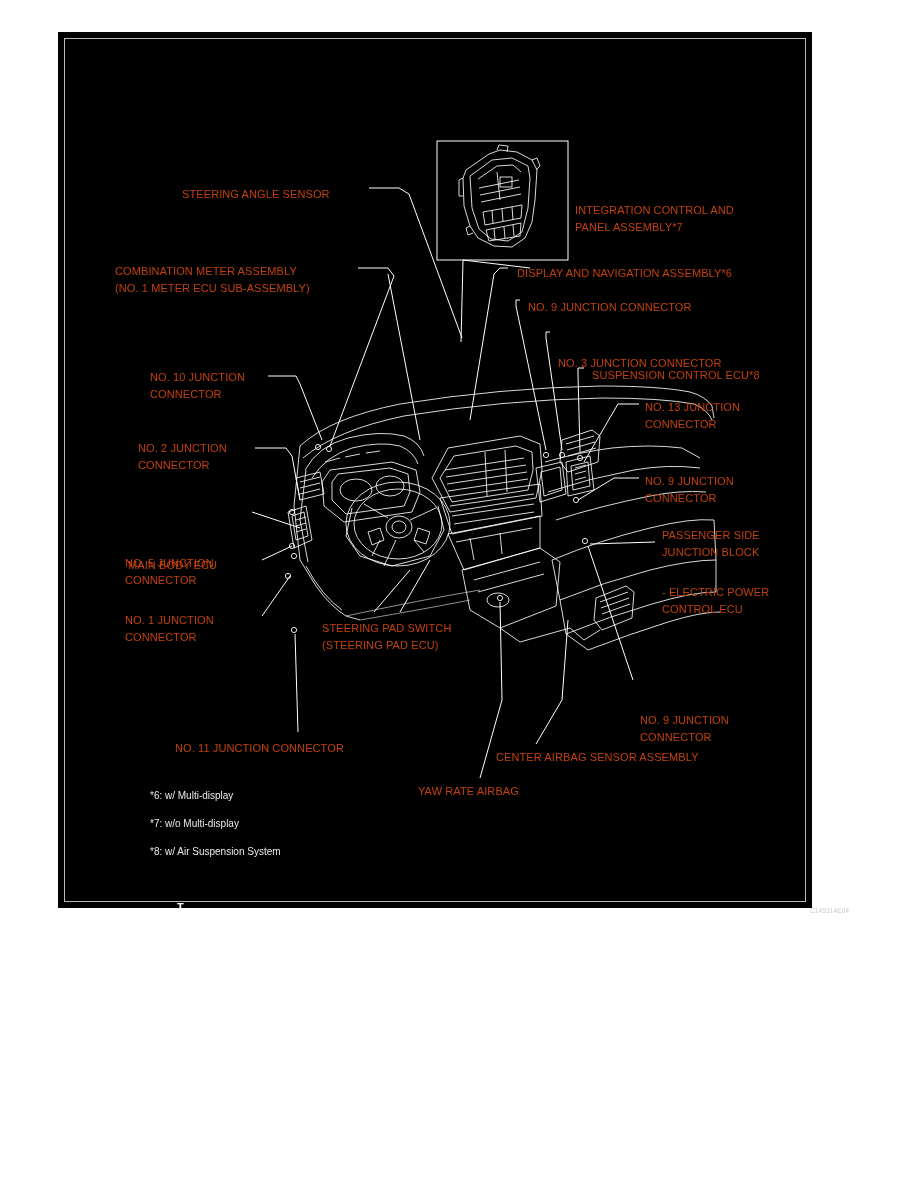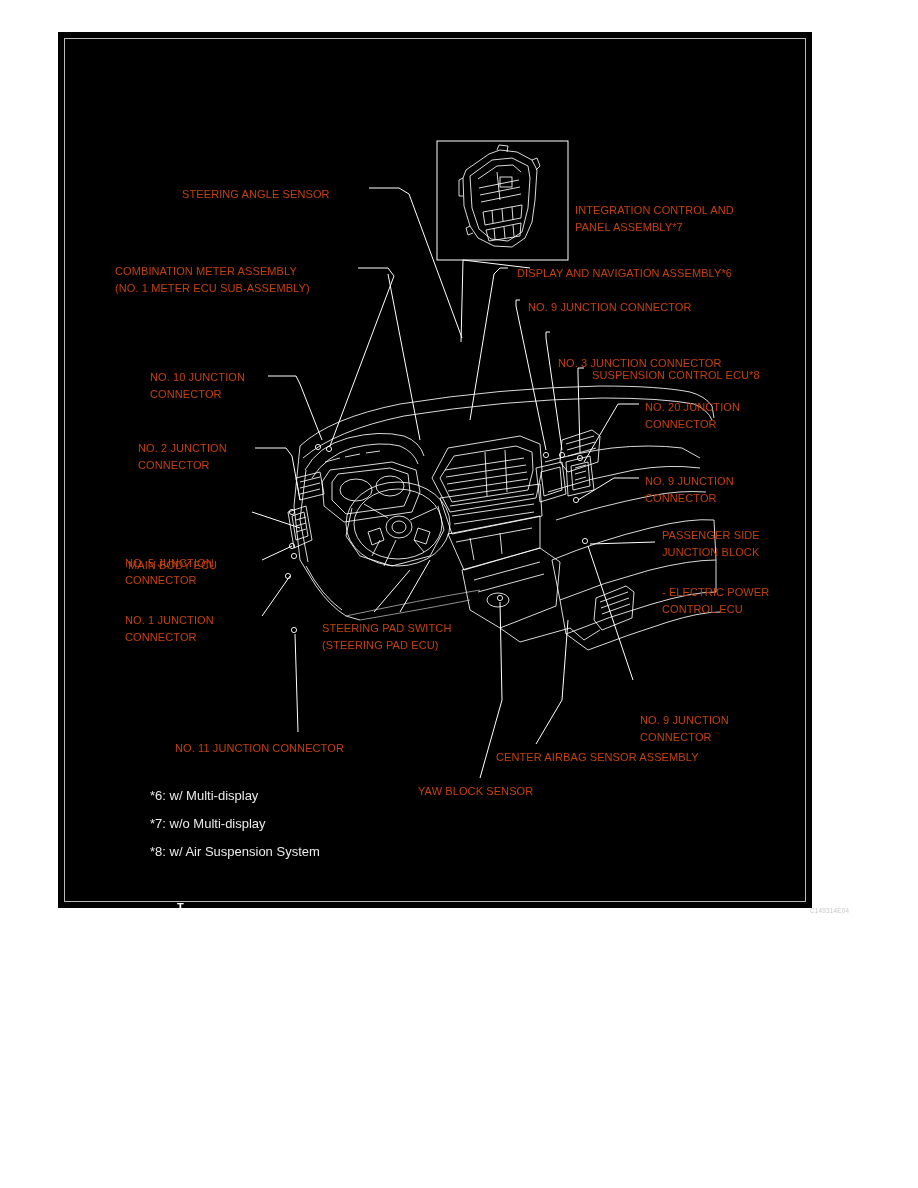--- a/index.html
+++ b/index.html
@@ -13,21 +13,21 @@
          background:#000000;}
   #panel-inner-border{position:absolute;left:6px;top:6px;right:6px;bottom:6px;
          border:1px solid #b9b9b9;pointer-events:none;}
 
   
   #art{position:absolute;left:-58px;top:-32px;width:918px;height:1188px;}
 
   
   .lbl{position:absolute;color:#c2410c;font-size:11px;line-height:16.5px;
        letter-spacing:.1px;white-space:pre;font-family:Liberation Sans, sans-serif;}
-  .note{position:absolute;color:#e9e9e9;font-size:13px;line-height:16px;
+  .note{position:absolute;color:#e9e9e9;font-size:10px;line-height:16px;
         white-space:pre;font-family:"Liberation Sans",sans-serif;}
   #corner-t{position:absolute;left:119px;top:869px;color:#ffffff;
         font-size:11px;font-weight:bold;font-family:"Liberation Sans",sans-serif;}
   #fig-code{position:absolute;left:752px;top:875px;color:#c8c8c8;
         font-size:6.4px;letter-spacing:.2px;font-family:"Liberation Sans",sans-serif;}
 
   svg{display:block;}
   .ln{stroke:#ffffff;stroke-width:1;fill:none;}
   .art-ln{stroke:#ffffff;stroke-width:.85;fill:none;}
   .art-ln-d{stroke:#cfcfcf;stroke-width:.7;fill:none;}
@@ -196,42 +196,42 @@
         <div class="lbl" style="left: 517px; top: 170px;">INTEGRATION CONTROL AND
 PANEL ASSEMBLY*7</div>
         <div class="lbl" style="left: 57px; top: 231px;">COMBINATION METER ASSEMBLY
 (NO. 1 METER ECU SUB-ASSEMBLY)</div>
         <div class="lbl" style="left: 459px; top: 233px;">DISPLAY AND NAVIGATION ASSEMBLY*6</div>
         <div class="lbl" style="left: 470px; top: 267px;">NO. 9 JUNCTION CONNECTOR</div>
         <div class="lbl" style="left: 500px; top: 308px; margin-top: 15px;">NO. 3 JUNCTION CONNECTOR</div>
         <div class="lbl" style="left: 534px; top: 335px;">SUSPENSION CONTROL ECU*8</div>
         <div class="lbl" style="left: 92px; top: 337px;">NO. 10 JUNCTION
 CONNECTOR</div>
-        <div class="lbl" style="left: 587px; top: 367px;">NO. 20 JUNCTION
+        <div class="lbl" style="left: 587px; top: 367px;">NO. 13 JUNCTION
 CONNECTOR</div>
         <div class="lbl" style="left: 80px; top: 408px;">NO. 2 JUNCTION
 CONNECTOR</div>
         <div class="lbl" style="left: 587px; top: 441px;">NO. 9 JUNCTION
 CONNECTOR</div>
         <div class="lbl" style="left: 70px; top: 477px; margin-top: 48px;">MAIN BODY ECU</div>
         <div class="lbl" style="left: 604px; top: 495px;">PASSENGER SIDE
 JUNCTION BLOCK</div>
         <div class="lbl" style="left: 67px; top: 523px;">NO. 5 JUNCTION
 CONNECTOR</div>
         <div class="lbl" style="left: 604px; top: 552px;">- ELECTRIC POWER
 CONTROL ECU</div>
         <div class="lbl" style="left: 67px; top: 580px;">NO. 1 JUNCTION
 CONNECTOR</div>
         <div class="lbl" style="left: 264px; top: 588px;">STEERING PAD SWITCH
 (STEERING PAD ECU)</div>
         <div class="lbl" style="left: 582px; top: 644px; margin-top: 36px;">NO. 9 JUNCTION
 CONNECTOR</div>
         <div class="lbl" style="left: 117px; top: 708px; text-align: center;">NO. 11 JUNCTION CONNECTOR</div>
         <div class="lbl" style="left: 438px; top: 717px;">CENTER AIRBAG SENSOR ASSEMBLY</div>
-        <div class="lbl" style="left: 360px; top: 751px;">YAW BLOCK SENSOR</div>
+        <div class="lbl" style="left: 360px; top: 751px;">YAW RATE AIRBAG</div>
         <div class="note" style="left: 92px; top: 756px;">*6: w/ Multi-display</div>
         <div class="note" style="left: 92px; top: 784px;">*7: w/o Multi-display</div>
         <div class="note" style="left: 92px; top: 812px;">*8: w/ Air Suspension System</div>
       </div>
 
     <div id="corner-t">T</div>
     <div id="fig-code">C149314E04</div>
   </div>
 
 </div>

